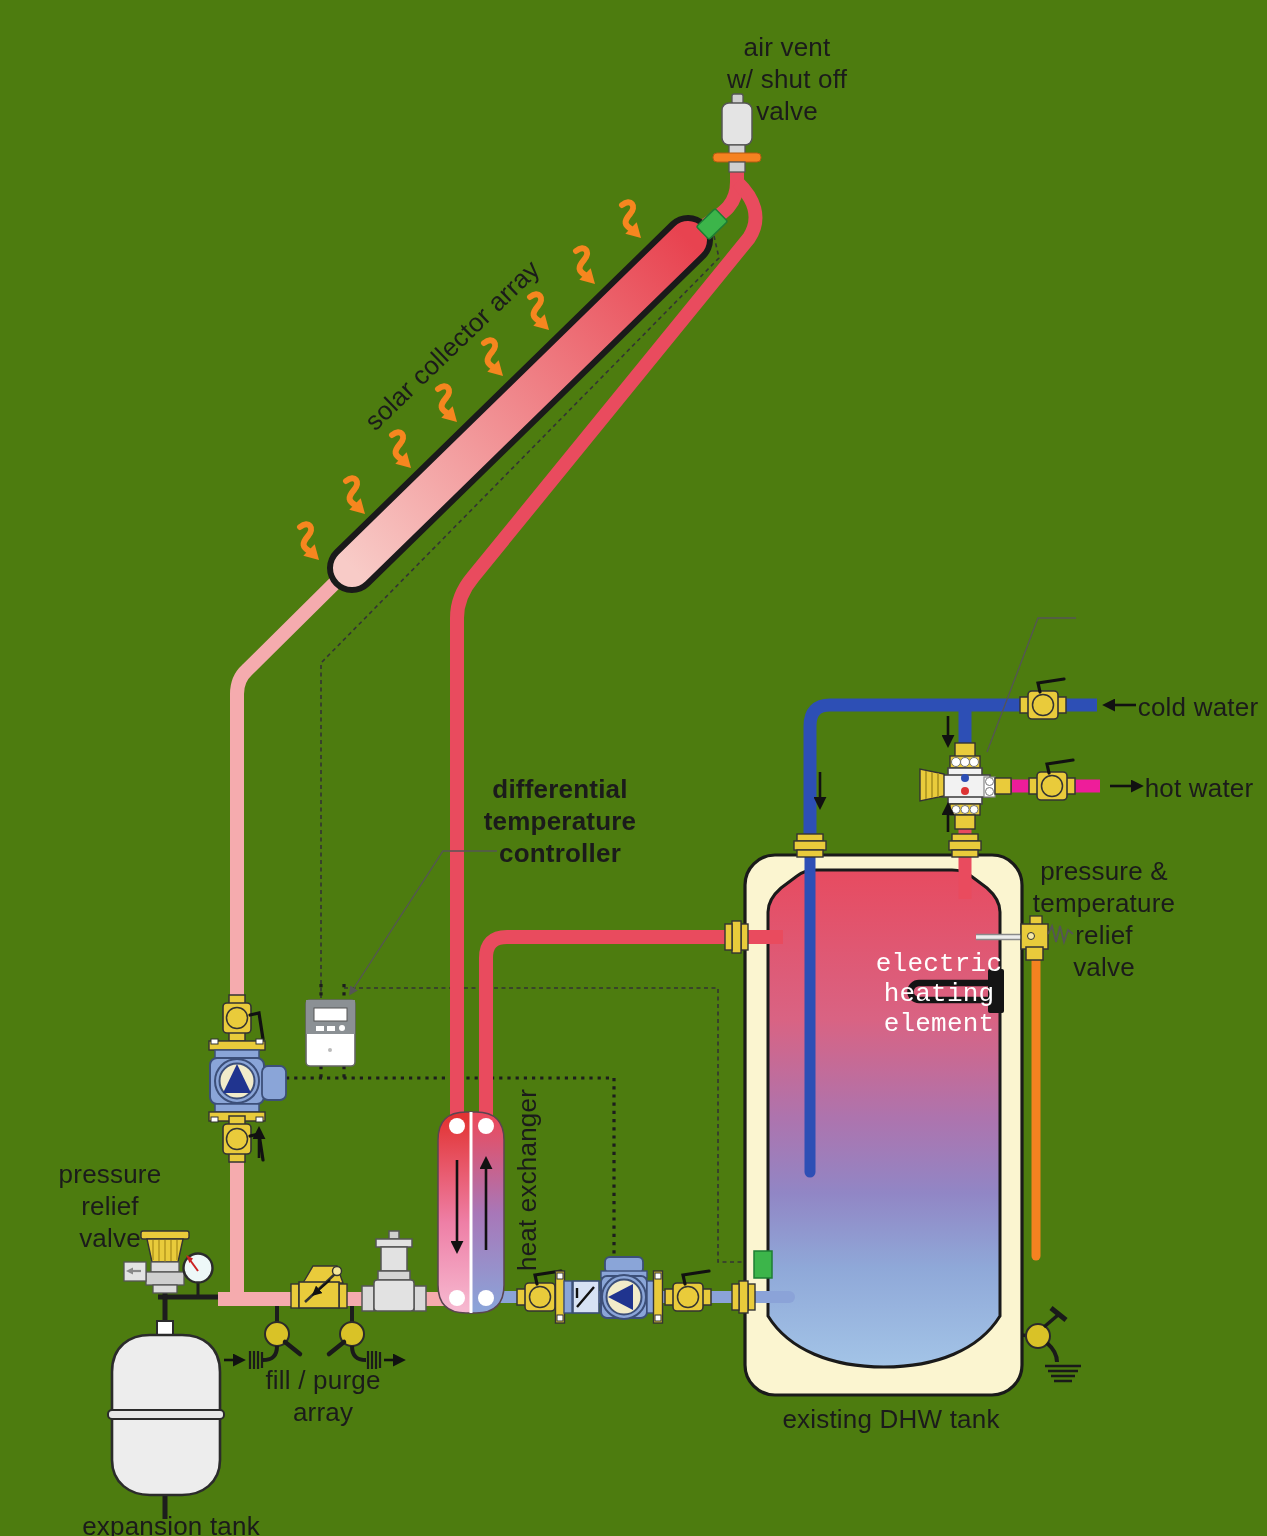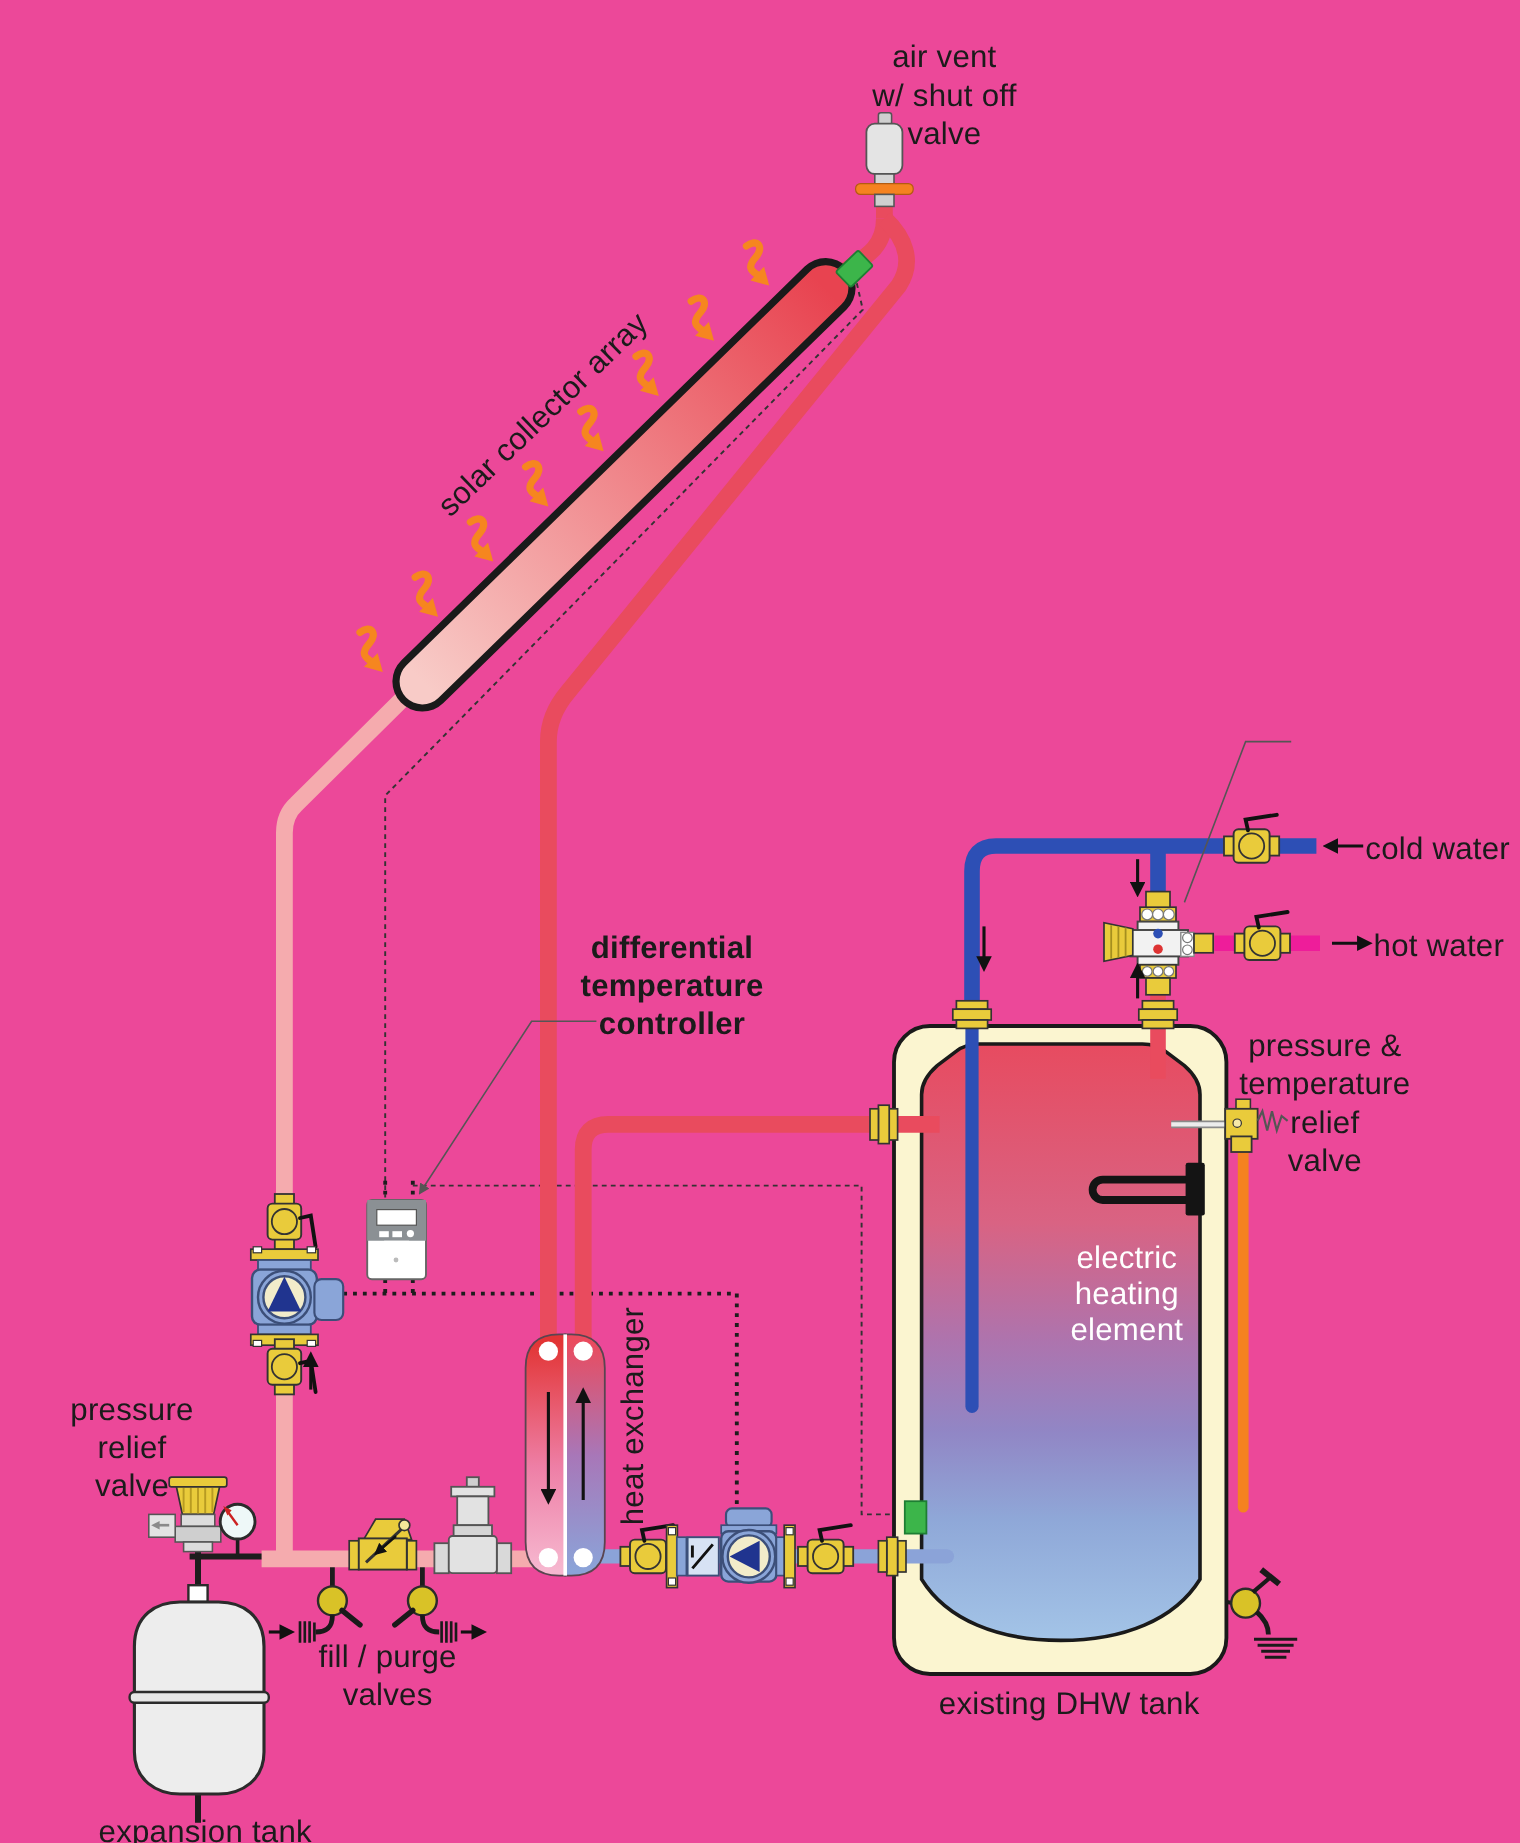--- a/index.html
+++ b/index.html
@@ -1,16 +1,16 @@
 <!DOCTYPE html>
 <html><head>
 <meta charset="utf-8">
 <style>
   html,body{margin:0;padding:0;background:#fff;}
-  .stage{position:relative;width:1267px;height:1536px;background:#ec4899;overflow:hidden;
+  .stage{position:relative;width:1267px;height:1536px;background:#4d7c0f;overflow:hidden;
          font-family:"Liberation Sans", sans-serif;}
   .art{position:absolute;left:0;top:0;}
   .lbl{position:absolute;transform:translateX(-50%);text-align:center;
        font-size:26px;line-height:32px;color:#1b1b1b;white-space:nowrap;letter-spacing:0.2px;}
   .lbl.rot{transform:translate(-50%,-50%) rotate(-44deg);}
   .lbl.rot90{transform:translate(-50%,-50%) rotate(-90deg);}
   .lbl.white{color:#ffffff;line-height:30px;}
 </style>
 </head>
 <body>
@@ -366,21 +366,21 @@
   <div>hot water</div>
 </div>
 
 <div class="lbl" style="left:1104px;top:855px;">
   <div>pressure &amp;</div>
   <div>temperature</div>
   <div>relief</div>
   <div>valve</div>
 </div>
 
-<div class="lbl white" style="left:939px;top:1033px;">
+<div class="lbl white" style="left:939px;top:949px;font-family:Liberation Mono, monospace;">
   <div>electric</div>
   <div>heating</div>
   <div>element</div>
 </div>
 
 <div class="lbl" style="left:891px;top:1403px;">
   <div>existing DHW tank</div>
 </div>
 
 <div class="lbl rot90" style="left:527px;top:1180px;">
@@ -388,20 +388,20 @@
 </div>
 
 <div class="lbl" style="left:110px;top:1158px;">
   <div>pressure</div>
   <div>relief</div>
   <div>valve</div>
 </div>
 
 <div class="lbl" style="left:323px;top:1364px;">
   <div>fill / purge</div>
-  <div>valves</div>
+  <div>array</div>
 </div>
 
 <div class="lbl" style="left:171px;top:1510px;">
   <div>expansion tank</div>
 </div>
 
 </div>
 
 </body></html>

